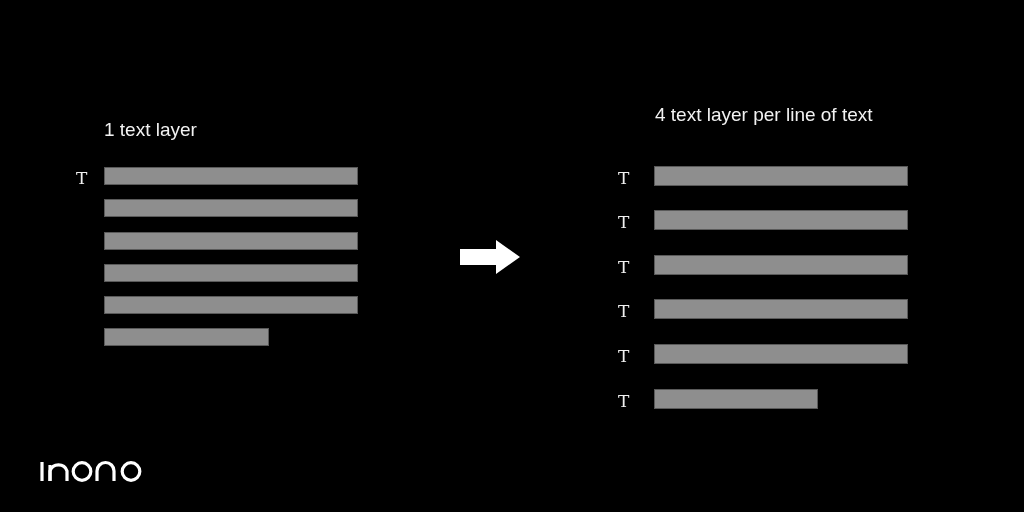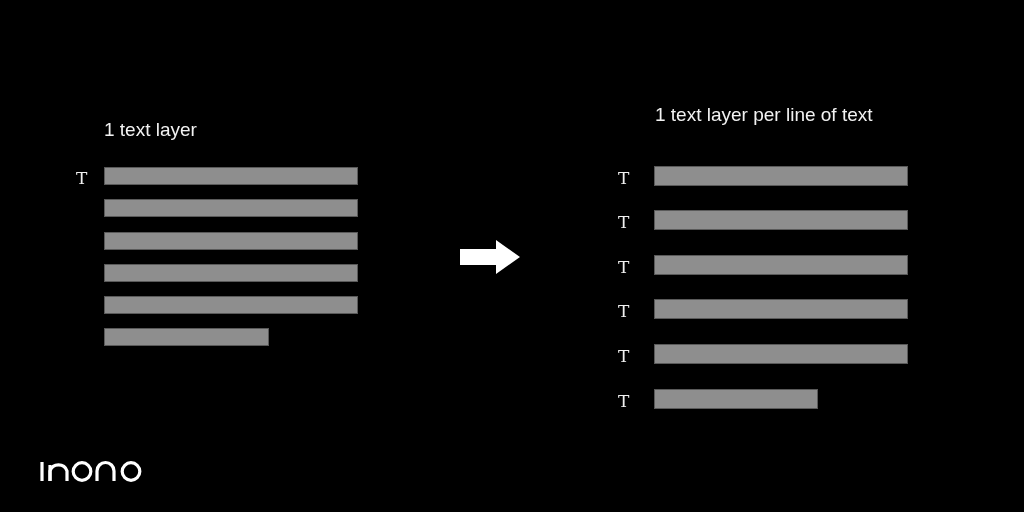--- a/index.html
+++ b/index.html
@@ -33,21 +33,21 @@
   <div class="bar" style="left:104px; top:328px; width:165px;"></div>
 </div>
 
 <div class="abs" style="left:460px; top:240px;">
   <svg width="60" height="34" viewBox="0 0 60 34">
     <polygon points="0,9 36,9 36,0 60,17 36,34 36,25 0,25" fill="#ffffff"></polygon>
   </svg>
 </div>
 
 <div>
-  <div class="abs title" style="left:655px; top:104px;">1 text layer per line of text</div>
+  <div class="abs title" style="left:655px; top:104px;">4 text layer per line of text</div>
 
   <div class="t-icon" style="left:618px; top:170px;">T</div>
   <div class="bar" style="left:654px; top:166px; width:254px; height:20px;"></div>
 
   <div class="t-icon" style="left:618px; top:214px;">T</div>
   <div class="bar" style="left:654px; top:210px; width:254px; height:20px;"></div>
 
   <div class="t-icon" style="left:618px; top:259px;">T</div>
   <div class="bar" style="left:654px; top:255px; width:254px; height:20px;"></div>
 

